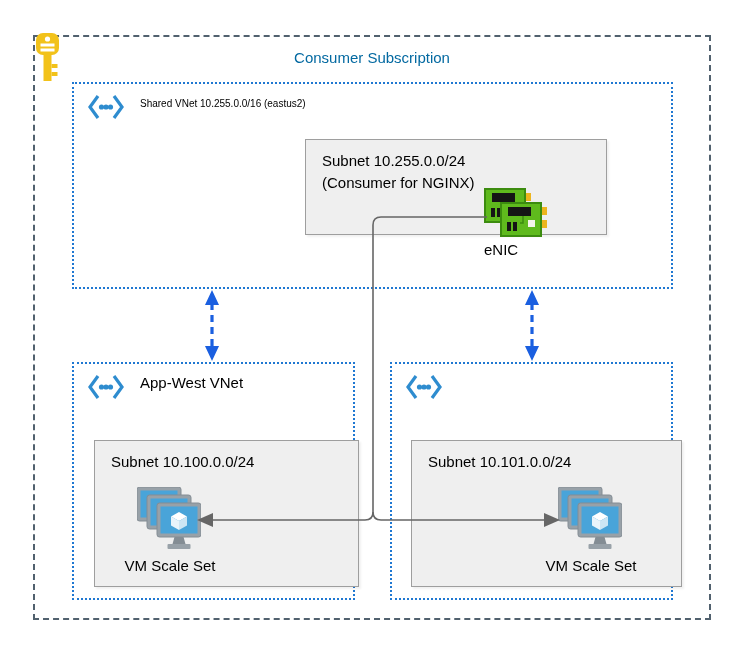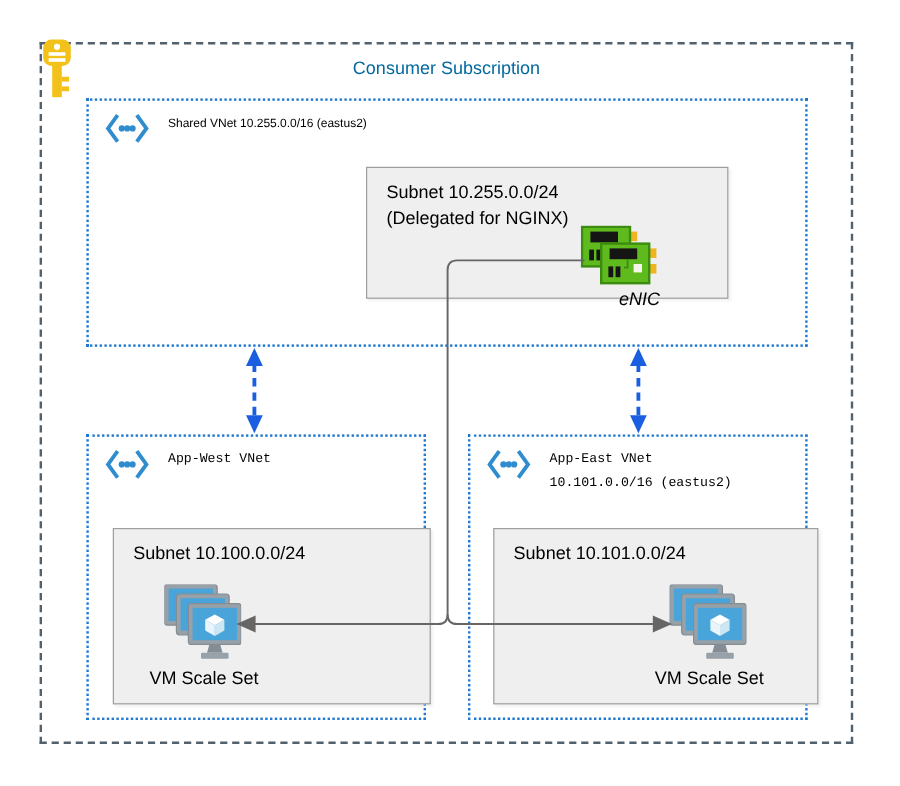--- a/index.html
+++ b/index.html
@@ -17,31 +17,31 @@
   }
   .key-icon{position:absolute;left:34px;top:32px;}
   .vnet-box{
     position:absolute;border:2px dotted #1f78d2;box-sizing:border-box;background:transparent;
   }
   .vnet-shared{left:72px;top:82px;width:601px;height:207px;}
   .vnet-west{left:72px;top:362px;width:283px;height:238px;}
   .vnet-east{left:390px;top:362px;width:283px;height:238px;}
   .vnet-icon{position:absolute;left:12px;top:9px;}
   .vnet-label{position:absolute;left:66px;top:14px;font-size:10px;white-space:nowrap;}
-  .vnet-label-2line{position:absolute;left:66px;top:9px;font-size:11px;line-height:20px;white-space:nowrap;font-family:Liberation Mono, monospace;}
+  .vnet-label-2line{position:absolute;left:66px;top:9px;font-size:15px;line-height:20px;white-space:nowrap;}
   .subnet-box{
     position:absolute;background:#efefef;border:1px solid #9e9e9e;
     box-sizing:border-box;box-shadow:2px 2px 2px rgba(0,0,0,0.06);
   }
-  .subnet-nginx{left:231px;top:55px;width:302px;height:110px;}
+  .subnet-nginx{left:231px;top:55px;width:302px;height:96px;}
   .subnet-west{left:20px;top:76px;width:265px;height:147px;}
   .subnet-east{left:19px;top:76px;width:271px;height:147px;}
   .subnet-label{position:absolute;left:16px;top:10px;font-size:15px;line-height:22px;white-space:nowrap;}
   .enic-group{position:absolute;left:178px;top:48px;width:64px;}
-  .enic-label{position:absolute;left:178px;top:101px;width:66px;text-align:right;font-size:15px;font-style:italic;}
+  .enic-label{position:absolute;left:178px;top:101px;width:66px;text-align:left;font-size:15px;}
   .vmss-icon-w{position:absolute;left:42px;top:46px;}
   .vmss-icon-e{position:absolute;left:146px;top:46px;}
   .vmss-label-w{position:absolute;left:10px;top:116px;width:130px;text-align:center;font-size:15px;}
   .vmss-label-e{position:absolute;left:114px;top:116px;width:130px;text-align:center;font-size:15px;}
   .overlay{position:absolute;left:0;top:0;width:750px;height:655px;pointer-events:none;}
 </style>
 </head>
 <body>
 
 <div class="canvas">
@@ -65,21 +65,21 @@
       <path d="M28 3 L36 14 L28 25" stroke="#2e8ccf" stroke-width="3.2" fill="none"></path>
       <circle cx="15.5" cy="14" r="2.6" fill="#2e8ccf"></circle>
       <circle cx="20" cy="14" r="2.6" fill="#2e8ccf"></circle>
       <circle cx="24.5" cy="14" r="2.6" fill="#2e8ccf"></circle>
     </svg>
     <div class="vnet-label">Shared VNet 10.255.0.0/16 (eastus2)</div>
 
     <div class="subnet-box subnet-nginx">
       <div class="subnet-label">
         <div>Subnet 10.255.0.0/24</div>
-        <div>(Delegated for NGINX)</div>
+        <div>(Consumer for NGINX)</div>
       </div>
       <svg class="enic-group" width="64" height="52" viewBox="0 0 64 52">
         <g>
           <rect x="41" y="5" width="6" height="8" fill="#edb51e"></rect>
           <rect x="41" y="18" width="6" height="8" fill="#edb51e"></rect>
           <rect x="1" y="1" width="40" height="33" fill="#5fba1d" stroke="#3c8c0f" stroke-width="2"></rect>
           <rect x="8" y="5" width="23" height="9" fill="#151515"></rect>
           <rect x="7" y="20" width="4" height="9" fill="#151515"></rect>
           <rect x="13" y="20" width="4" height="9" fill="#151515"></rect>
           <rect x="28" y="18" width="7" height="7" fill="#f4f4ea"></rect>
@@ -143,24 +143,20 @@
   </div>
 
   <div class="vnet-box vnet-east">
     <svg class="vnet-icon" width="40" height="28" viewBox="0 0 40 28">
       <path d="M12 3 L4 14 L12 25" stroke="#2e8ccf" stroke-width="3.2" fill="none"></path>
       <path d="M28 3 L36 14 L28 25" stroke="#2e8ccf" stroke-width="3.2" fill="none"></path>
       <circle cx="15.5" cy="14" r="2.6" fill="#2e8ccf"></circle>
       <circle cx="20" cy="14" r="2.6" fill="#2e8ccf"></circle>
       <circle cx="24.5" cy="14" r="2.6" fill="#2e8ccf"></circle>
     </svg>
-    <div class="vnet-label-2line">
-      <div>App-East VNet</div>
-      <div>10.101.0.0/16 (eastus2)</div>
-    </div>
     <div class="subnet-box subnet-east">
       <div class="subnet-label">Subnet 10.101.0.0/24</div>
       <svg class="vmss-icon-e" width="64" height="68" viewBox="0 0 64 68">
         <g>
           <rect x="0" y="0" width="44" height="34" rx="2.5" fill="#98a1a8" stroke="#848d94"></rect>
           <rect x="3.5" y="3.5" width="37" height="27" fill="#49a4d9"></rect>
           <path d="M22 9 L30 13.5 L22 18 L14 13.5 Z" fill="#ffffff"></path>
           <path d="M14 13.5 L22 18 L22 27 L14 22.5 Z" fill="#e9f4fb"></path>
           <path d="M30 13.5 L22 18 L22 27 L30 22.5 Z" fill="#cde6f4"></path>
         </g>

